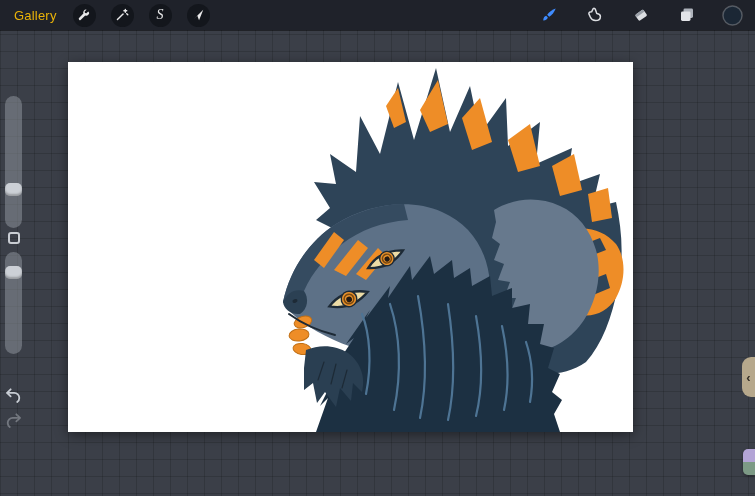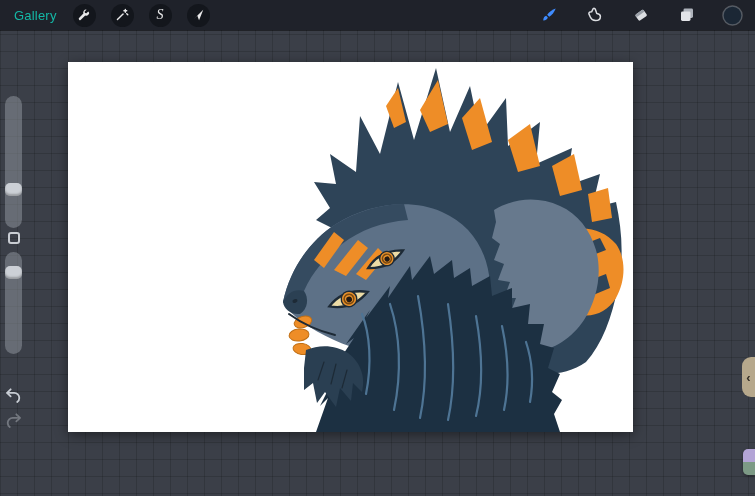--- a/index.html
+++ b/index.html
@@ -6,21 +6,21 @@
   html,body{background:#2c2f36}
   body{width:755px;height:496px;font-family:"Liberation Sans",sans-serif;overflow:hidden}
   .screen{position:relative;width:755px;height:496px;overflow:hidden;
     background-color:#3b3f48;
     background-image:linear-gradient(rgba(0,0,0,.15) 1px,transparent 1px),
                      linear-gradient(90deg,rgba(0,0,0,.15) 1px,transparent 1px);
     background-size:17px 17px;}
   
   .topbar{position:absolute;top:0;left:0;right:0;height:30px;background:#1f222a;
     display:flex;align-items:center;padding:0 10px;z-index:30;box-shadow:0 1px 0 rgba(0,0,0,.45)}
-  .gallery{color:#14b8a6;font-size:13px;margin:0 16px 0 4px;letter-spacing:.2px;cursor:pointer}
+  .gallery{color:#eab308;font-size:13px;margin:0 16px 0 4px;letter-spacing:.2px;cursor:pointer}
   button{background:none;border:0;padding:0;cursor:pointer}
   .circ{width:23px;height:23px;border-radius:50%;background:#13161c;display:flex;
     align-items:center;justify-content:center;margin-right:15px;flex:0 0 auto}
   .sel-s{font-family:"Liberation Serif",serif;font-style:italic;font-size:14px;color:#e9e9ea;line-height:1}
   .tb-right{margin-left:auto;display:flex;align-items:center;gap:25px;padding-right:2px}
   .tb-right button{width:21px;height:21px;display:flex;align-items:center;justify-content:center}
   
   .canvas{position:absolute;left:68px;top:62px;width:565px;height:370px;background:#fff;
     box-shadow:0 3px 12px rgba(0,0,0,.45);z-index:5}
   .canvas svg{display:block}

